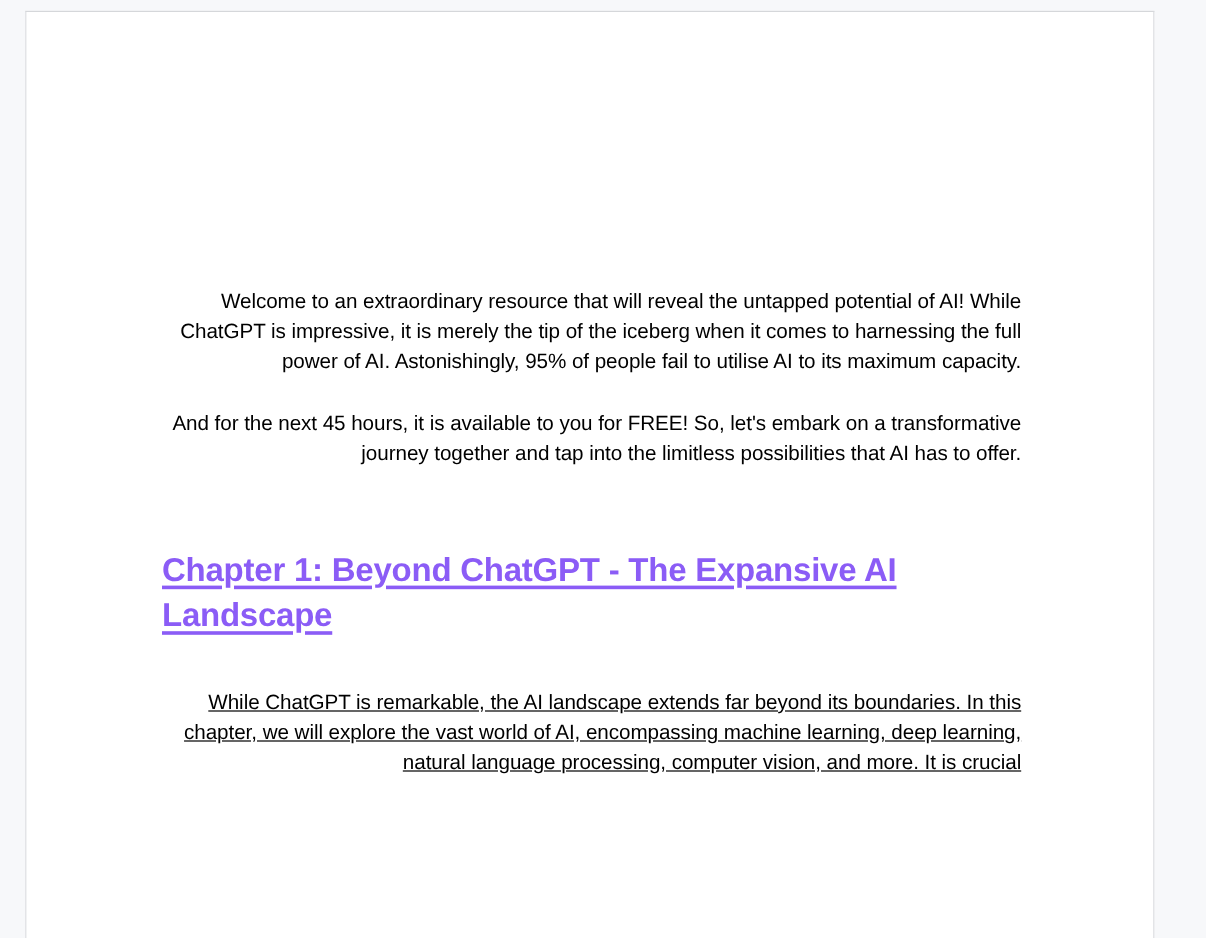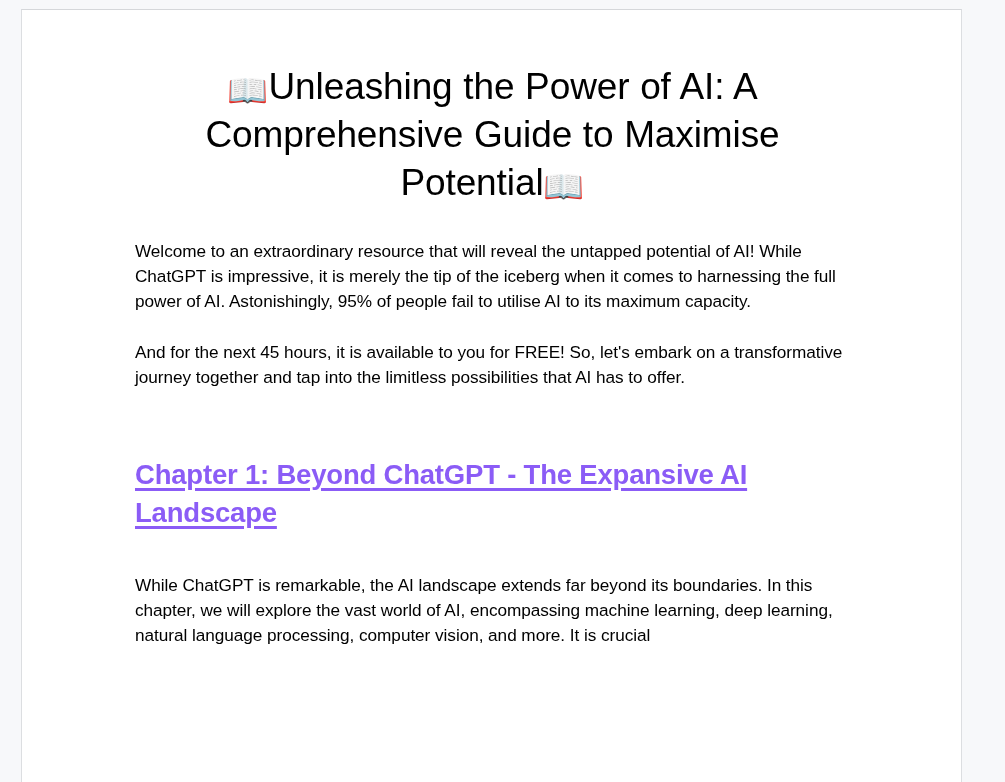--- a/index.html
+++ b/index.html
@@ -78,25 +78,26 @@
     top: 229px;           
     width: 716px;         
   }
 
   p.para {
     margin: 0 0 25px 0;
     font-size: 17.2px;
     line-height: 25.2px;
     color: #000000;
     font-weight: 400;
-    text-align: left;
+    text-align: right;
     letter-spacing: -0.05px;
   }
   p.para:last-child {
     margin-bottom: 16px;
+    text-decoration: underline;
   }
 
   
   h2.chapter-heading {
     margin: 0;
     padding: 0;
     font-size: 27.5px;
     line-height: 38px;
     font-weight: bold;
     color: #8b5cf6;
@@ -111,21 +112,20 @@
   .spacer-after-heading  { height: 41px; }
 </style>
 </head>
 <body>
 
 <div class="viewport">
 
   <div class="page-sheet">
     <div class="page-inner">
 
-      <h1 class="doc-title"><span class="emoji">📖</span><span>Unleashing the Power of AI: A Comprehensive Guide to Maximise Potential</span><span class="emoji">📖</span></h1>
 
       <div class="body-block">
 
         <p class="para">Welcome to an extraordinary resource that will reveal the untapped potential of AI! While ChatGPT is impressive, it is merely the tip of the iceberg when it comes to harnessing the full power of AI. Astonishingly, 95% of people fail to utilise AI to its maximum capacity.</p>
 
 
         <p class="para">And for the next 45 hours, it is available to you for FREE! So, let's embark on a transformative journey together and tap into the limitless possibilities that AI has to offer.</p>
 
         <div class="spacer-before-heading"></div>
 

